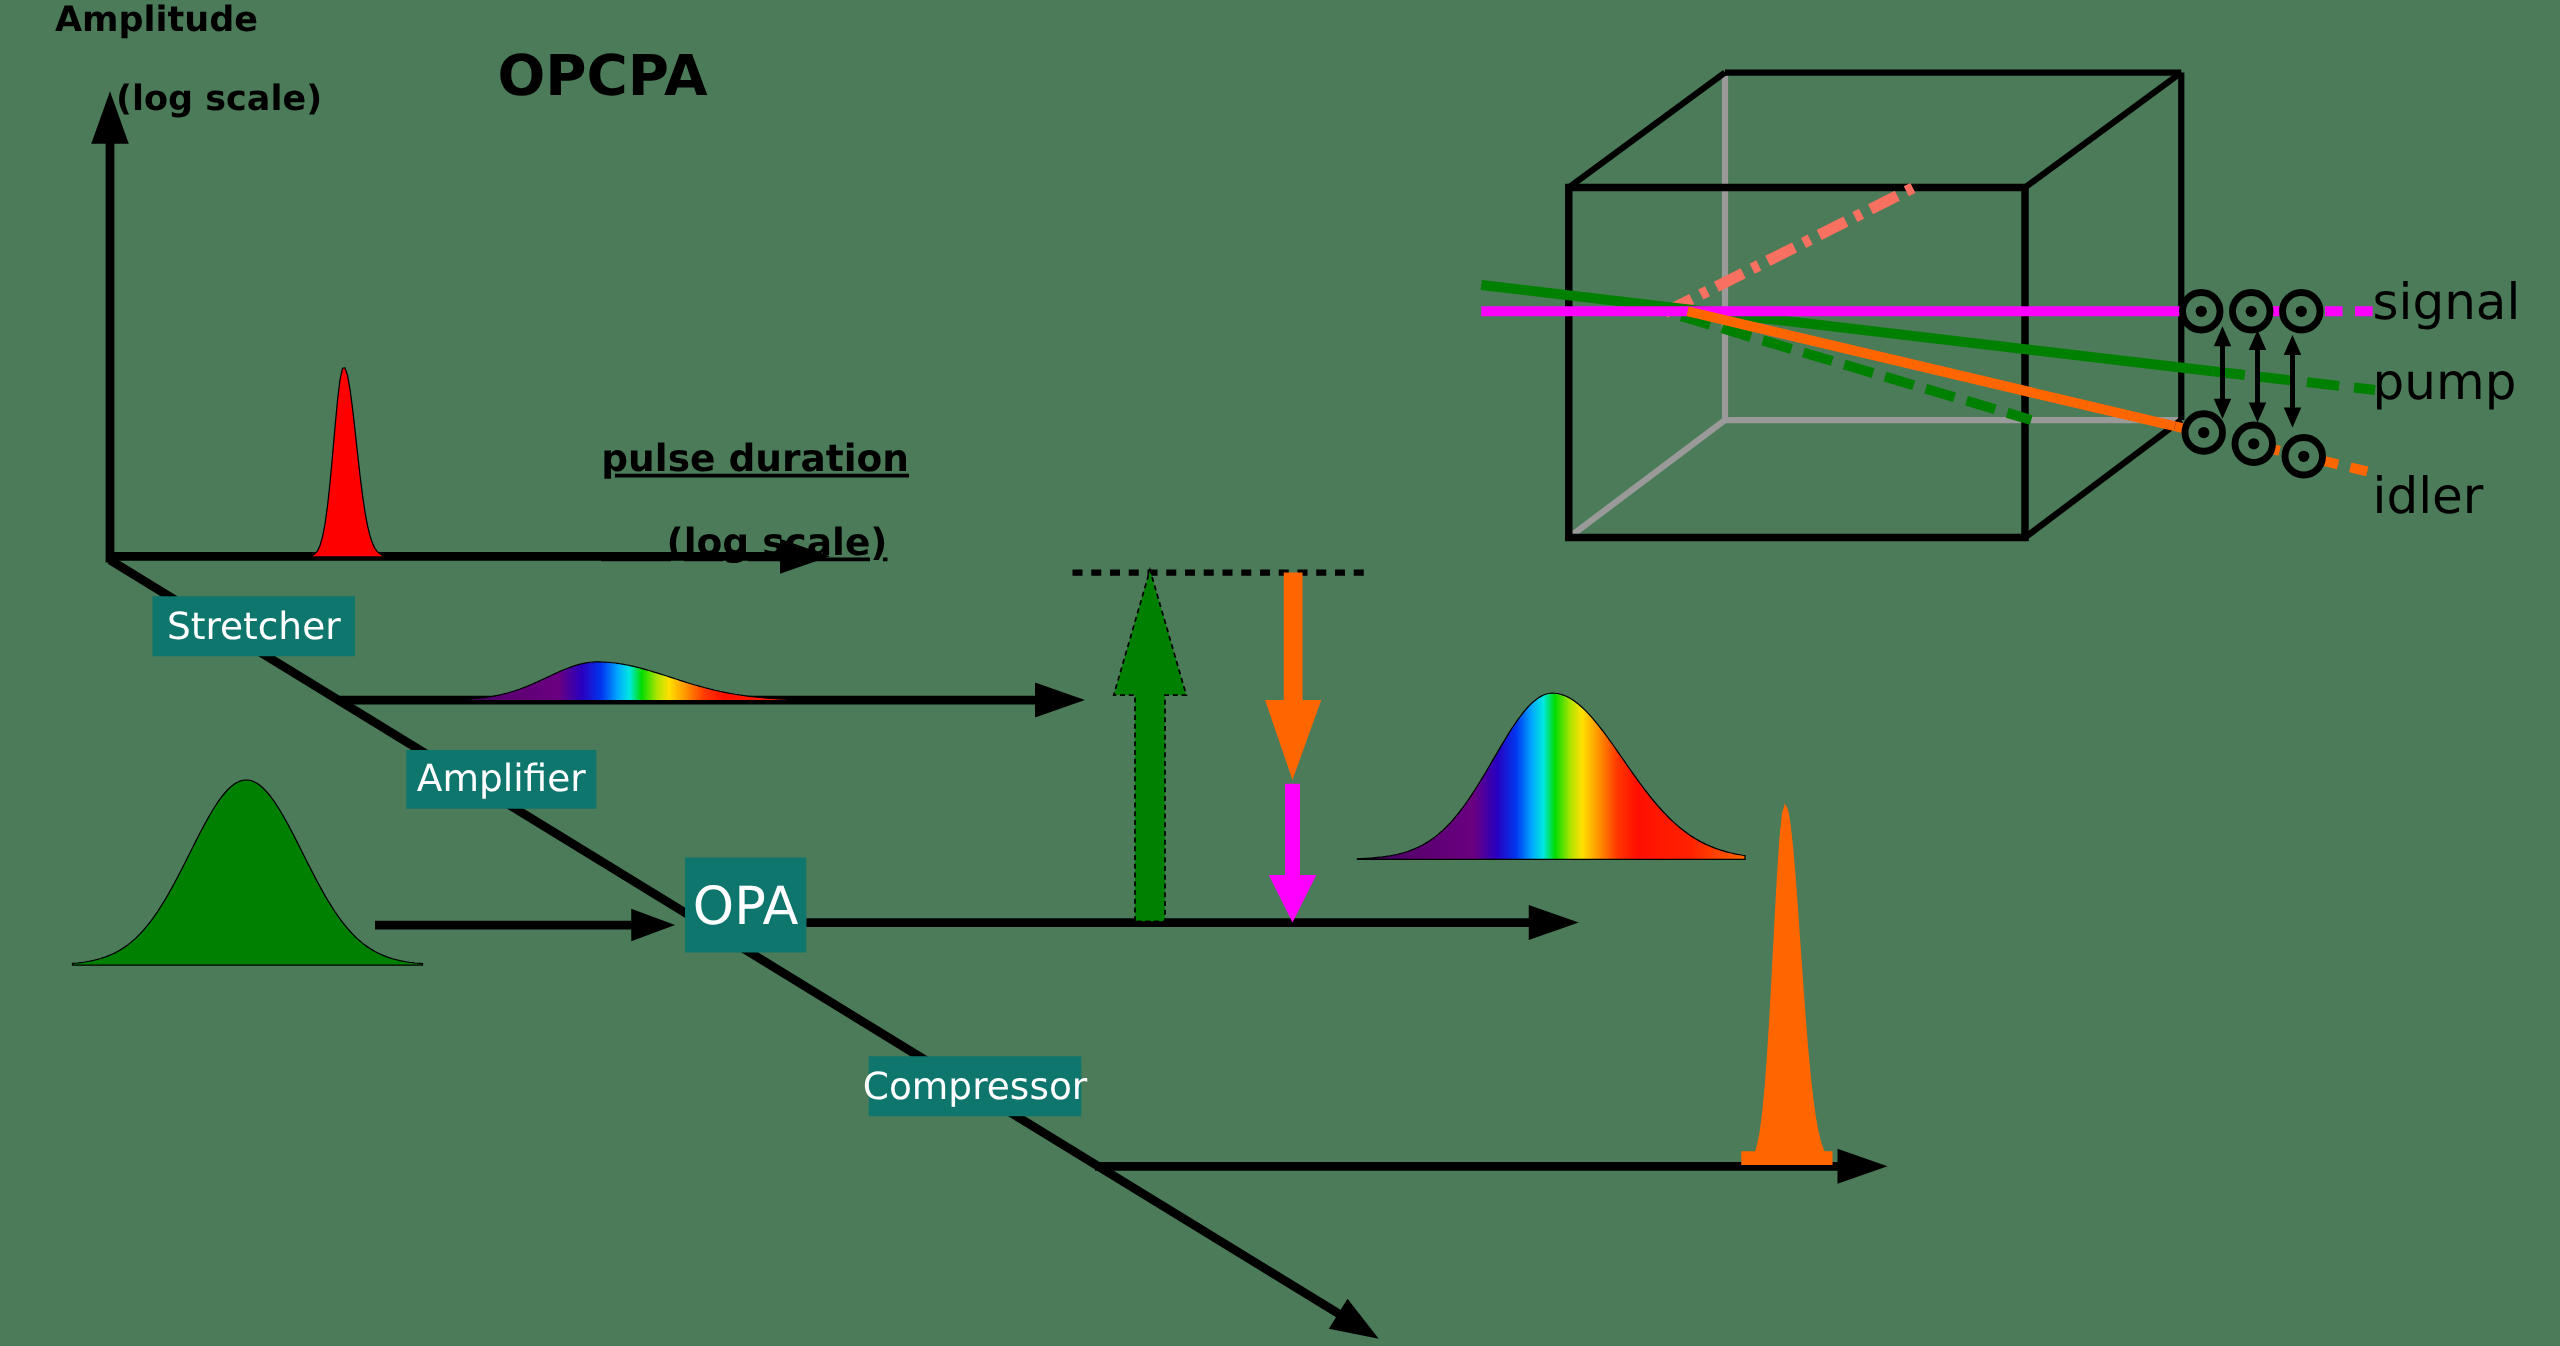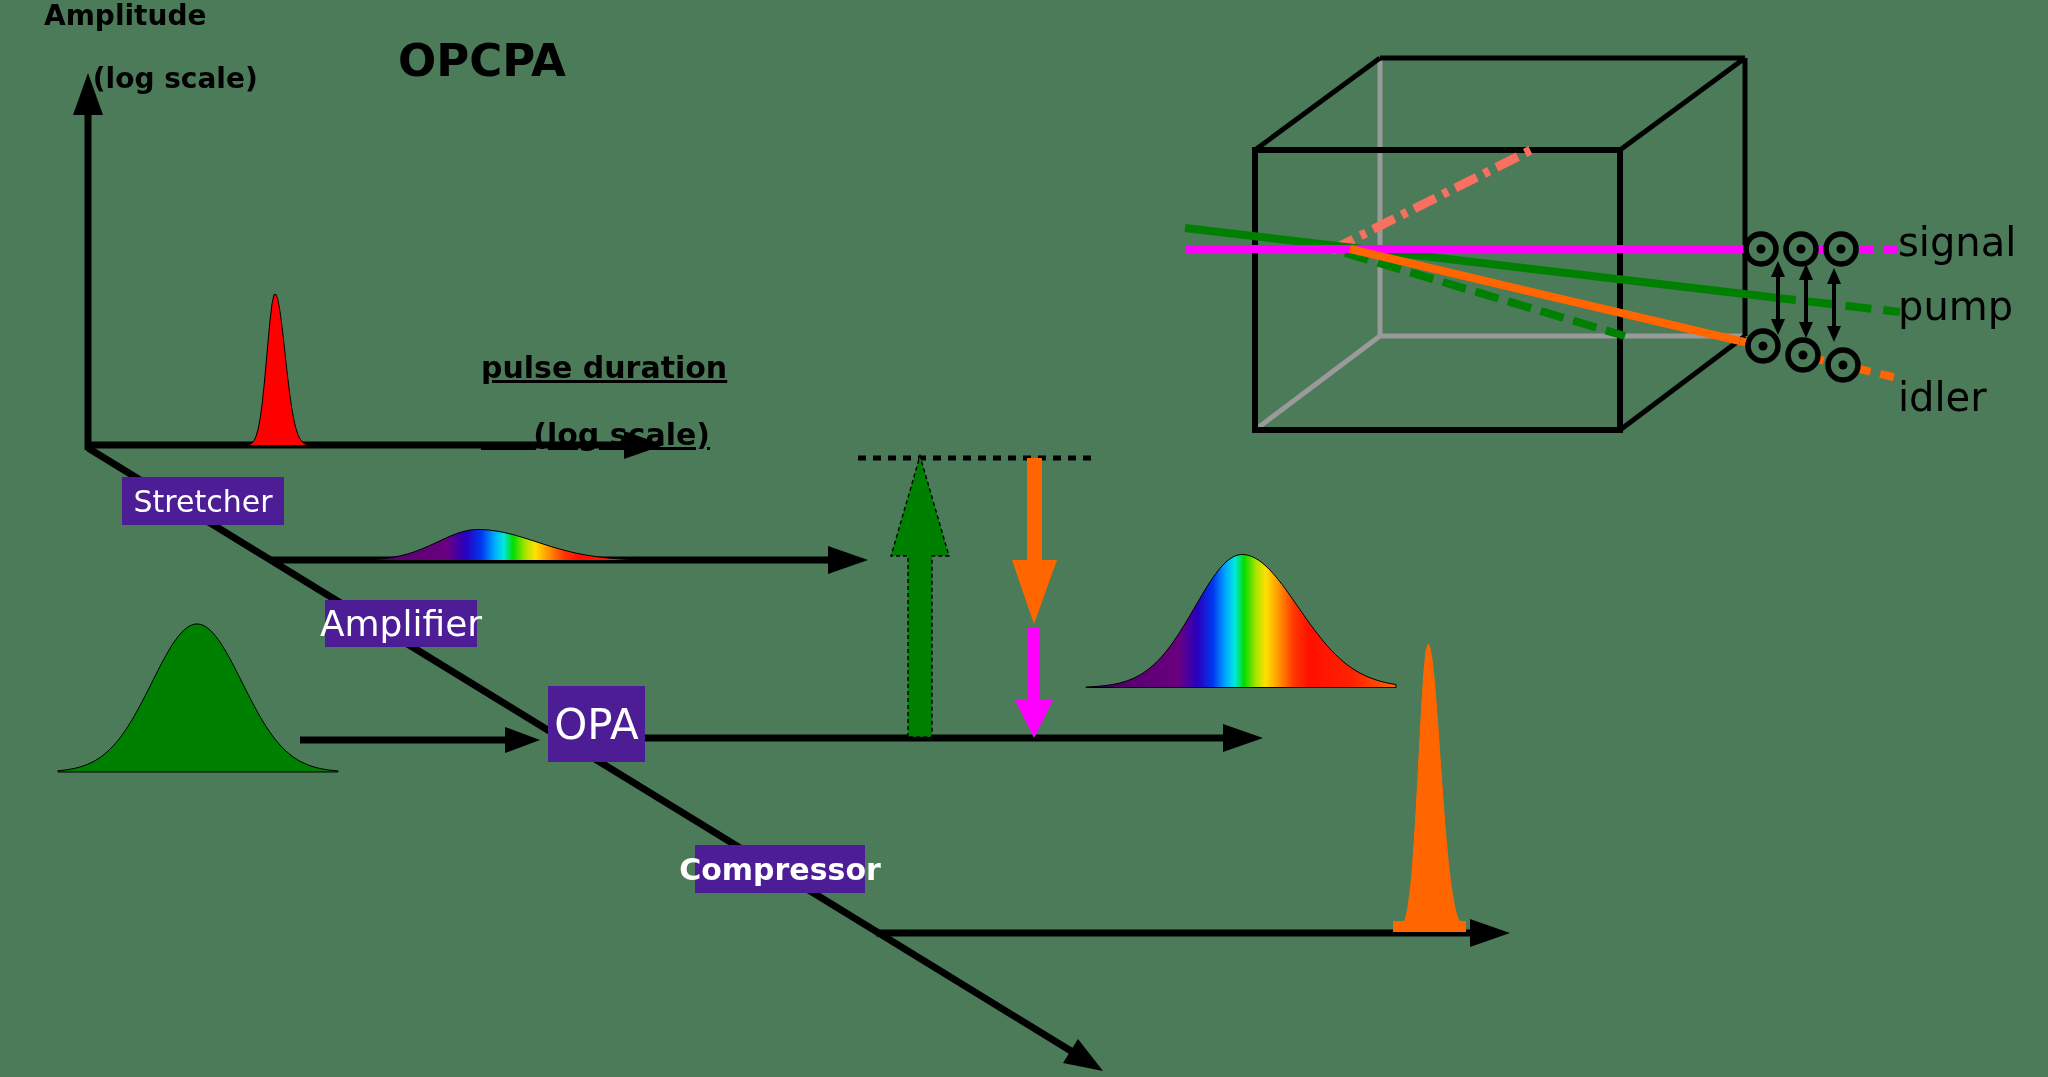--- a/index.html
+++ b/index.html
@@ -7,21 +7,21 @@
     width:2048px;height:1077px;
     background:#4B7B58;
     font-family:"DejaVu Sans","Liberation Sans",sans-serif;
     position:relative;overflow:hidden;
   }
   .stage{position:absolute;left:0;top:0;width:2048px;height:1077px;}
   svg{position:absolute;left:0;top:0;}
   .lbl{position:absolute;color:#000;white-space:pre;line-height:1.12;}
   .lbl.bold{font-weight:bold;}
   .stagebox{
-    position:absolute;background:#4c1d95;color:#fff;
+    position:absolute;background:#0f766e;color:#fff;
     display:flex;align-items:center;justify-content:center;
     white-space:nowrap;
   }
   .beamlbl{position:absolute;color:#000;font-size:40px;white-space:nowrap;}
 </style>
 </head>
 <body>
 
 <div class="stage">
 
@@ -155,24 +155,24 @@
 <div class="lbl bold" style="left:44px;top:0px;font-size:28px;"><span>Amplitude</span><br>
      <span>(log scale)</span></div>
 
 <div class="lbl bold" style="left:398px;top:36px;font-size:45px;text-align:right;">OPCPA</div>
 
 <div class="lbl bold" style="left:481px;top:351px;font-size:30px;text-decoration:underline;"><span>pulse duration</span><br>
      <span>(log scale)</span></div>
 
 <div class="stagebox" style="left:122px;top:477px;width:162px;height:48px;font-size:30px;">Stretcher</div>
 
-<div class="stagebox" style="left:325px;top:600px;width:152px;height:47px;font-size:36px;">Amplifier</div>
+<div class="stagebox" style="left:325px;top:600px;width:152px;height:47px;font-size:30px;">Amplifier</div>
 
 <div class="stagebox" style="left:548px;top:686px;width:97px;height:76px;font-size:42px;">OPA</div>
 
-<div class="stagebox" style="left:695px;top:845px;width:170px;height:48px;font-size:30px;font-weight:bold;">Compressor</div>
+<div class="stagebox" style="left:695px;top:845px;width:170px;height:48px;font-size:30px;">Compressor</div>
 
 
 <div class="beamlbl" style="left:1898px;top:219px;">signal</div>
 <div class="beamlbl" style="left:1898px;top:283px;">pump</div>
 <div class="beamlbl" style="left:1898px;top:354px;margin-top:20px;">idler</div>
 
 </div>
 
 </body></html>

